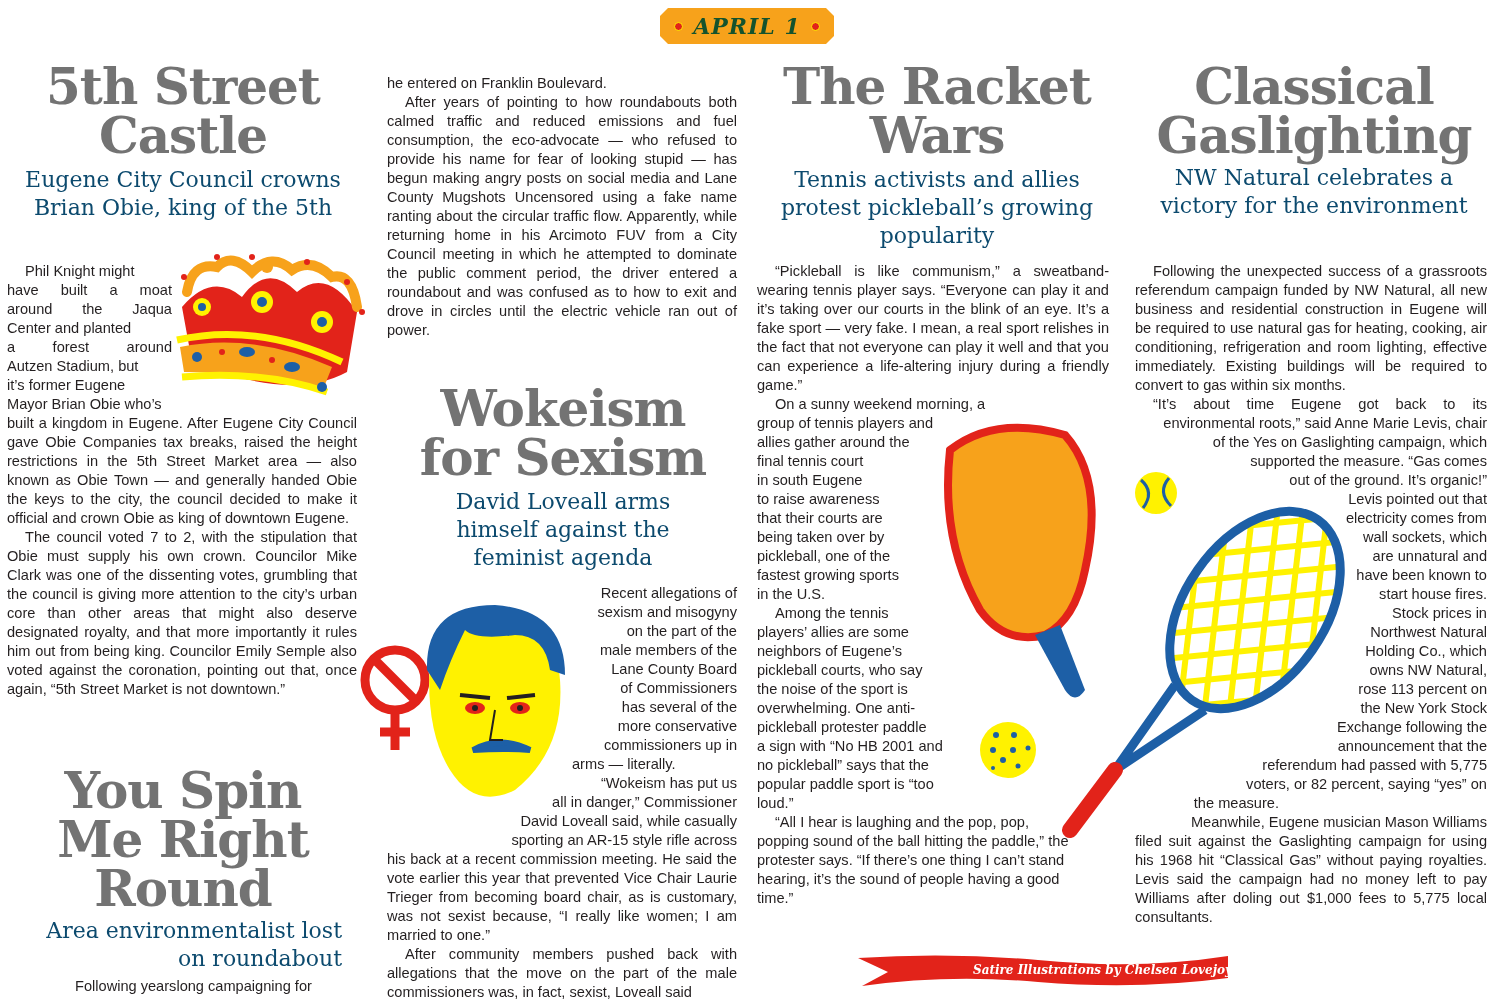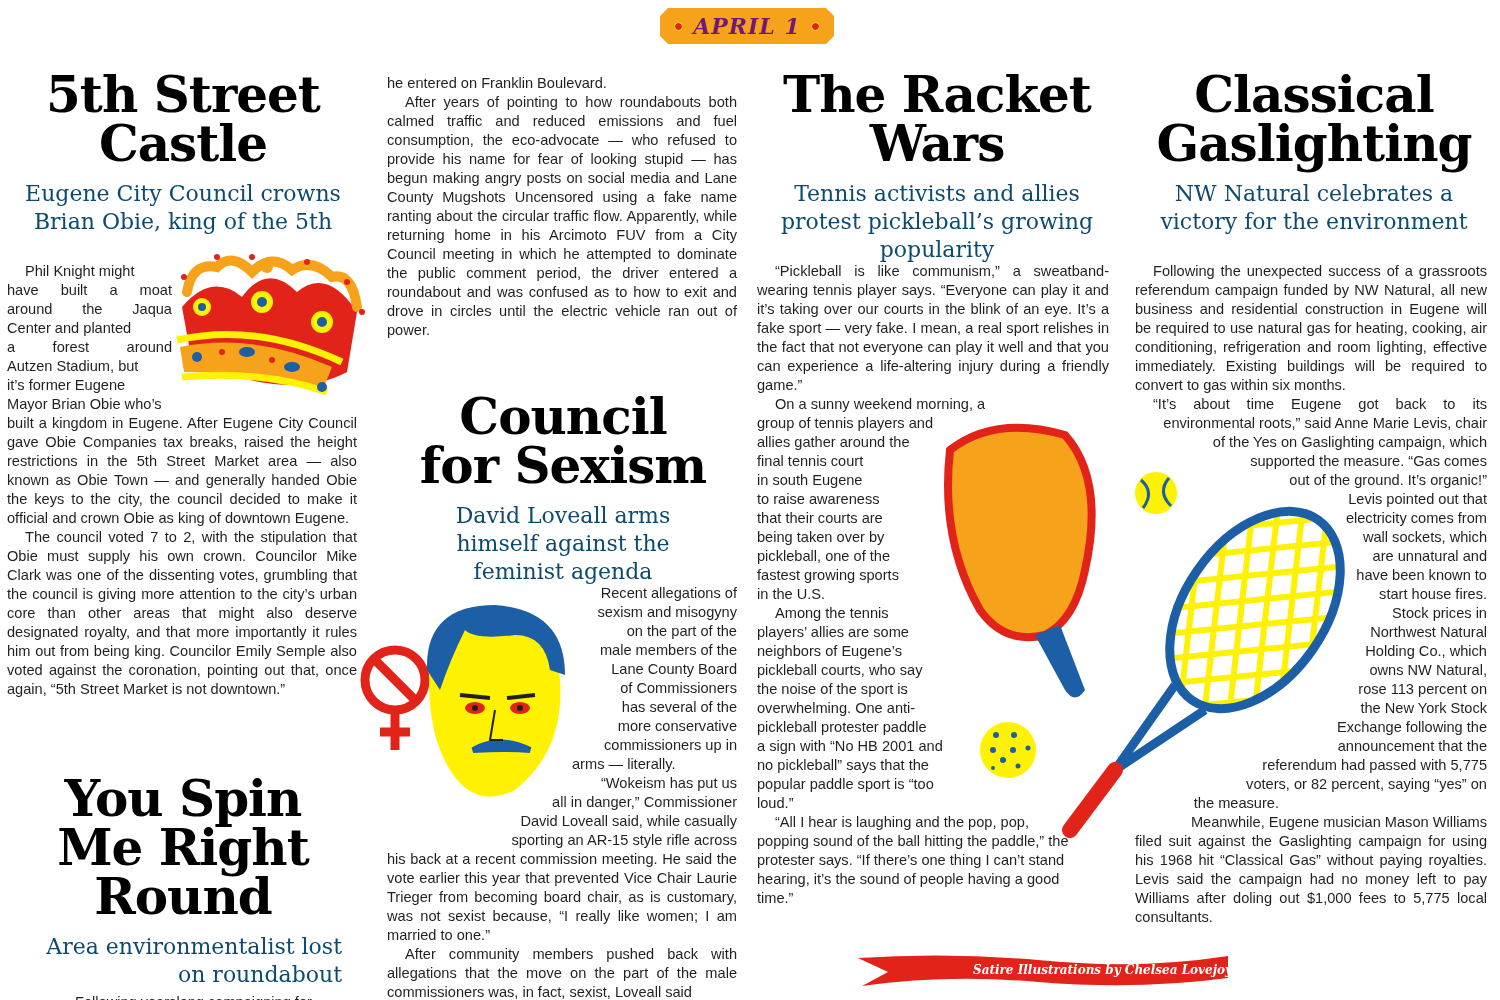--- a/index.html
+++ b/index.html
@@ -1,27 +1,27 @@
 <!DOCTYPE html>
 <html><head>
 <meta charset="utf-8">
 <style>
   html, body { margin:0; padding:0; background:#ffffff; }
   body { width:1500px; height:1000px; position:relative; overflow:hidden; color:#231f20; }
   .abs { position:absolute; }
-  .hed { font-family:"DejaVu Serif", serif; font-weight:bold; text-align:center; line-height:0.98; letter-spacing:-1px; color:#000000; margin:12px; }
+  .hed { font-family:"DejaVu Serif", serif; font-weight:bold; text-align:center; line-height:0.98; letter-spacing:-1px; color:#737373; margin:4px; }
   .dek { font-family:"DejaVu Serif", serif; text-align:center; font-size:22px; line-height:28px; color:#0c4a6e; margin:0; }
   .body { font-family:"Liberation Sans", sans-serif; font-size:14.6px; line-height:19px; color:#231f20; }
   .body p { margin:0; text-indent:18px; text-align:justify; }
   .body p.noind { text-indent:0; }
   .right p { text-align:right; }
   .badge { left:660px; top:8px; width:174px; height:36px; background:#f7a21b; border-radius:4px;
            clip-path:polygon(8px 0,166px 0,174px 8px,174px 28px,166px 36px,8px 36px,0 28px,0 8px);
            display:flex; align-items:center; justify-content:center; }
-  .badge .txt { font-family:"DejaVu Serif", serif; font-weight:bold; font-style:italic; font-size:22px; color:#701a75; letter-spacing:1px; }
+  .badge .txt { font-family:"DejaVu Serif", serif; font-weight:bold; font-style:italic; font-size:22px; color:#14532d; letter-spacing:1px; }
   .badge .dot { width:7px; height:7px; border-radius:50%; background:#e2231a; border:1px solid #fff200; margin:0 10px; }
   .credit-txt { font-family:"DejaVu Serif", serif; font-style:italic; font-weight:bold; font-size:12px; color:#ffffff; }
 </style>
 </head>
 <body>
 
 <div class="abs badge">
   <span class="dot"></span>
   <span class="txt">APRIL 1</span>
   <span class="dot"></span>
@@ -89,21 +89,21 @@
   <div class="body" style="padding-left:75px;margin-top:4px;white-space:nowrap;">Following yearslong campaigning for</div>
 </div>
 
 <div class="abs body" style="left:387px;top:74px;width:350px;">
   <p class="noind">he entered on Franklin Boulevard.</p>
   <p>After years of pointing to how roundabouts both calmed traffic and reduced emissions and fuel consumption, the eco-advocate — who refused to provide his name for fear of looking stupid — has begun making angry posts on social media and Lane County Mugshots Uncensored using a fake name ranting about the circular traffic flow. Apparently, while returning home in his Arcimoto FUV from a City Council meeting in which he attempted to dominate the public comment period, the driver entered a roundabout and was confused as to how to exit and drove in circles until the electric vehicle ran out of power.</p>
 </div>
 
 <div class="abs" style="left:380px;top:380px;width:366px;">
   <h1 class="hed" style="font-size:50px;">
-    <span>Council</span><br>
+    <span>Wokeism</span><br>
     <span>for Sexism</span>
   </h1>
   <p class="dek" style="margin-top:6px;padding:0 40px;">David Loveall arms himself against the feminist agenda</p>
 </div>
 
 <div class="abs" style="left:355px;top:600px;width:230px;height:210px;">
   <svg width="230" height="210" viewBox="0 0 230 210">
     <circle cx="40" cy="80" r="30" fill="none" stroke="#e2231a" stroke-width="9"></circle>
     <line x1="18" y1="58" x2="62" y2="102" stroke="#e2231a" stroke-width="9"></line>
     <line x1="40" y1="110" x2="40" y2="150" stroke="#e2231a" stroke-width="9"></line>

